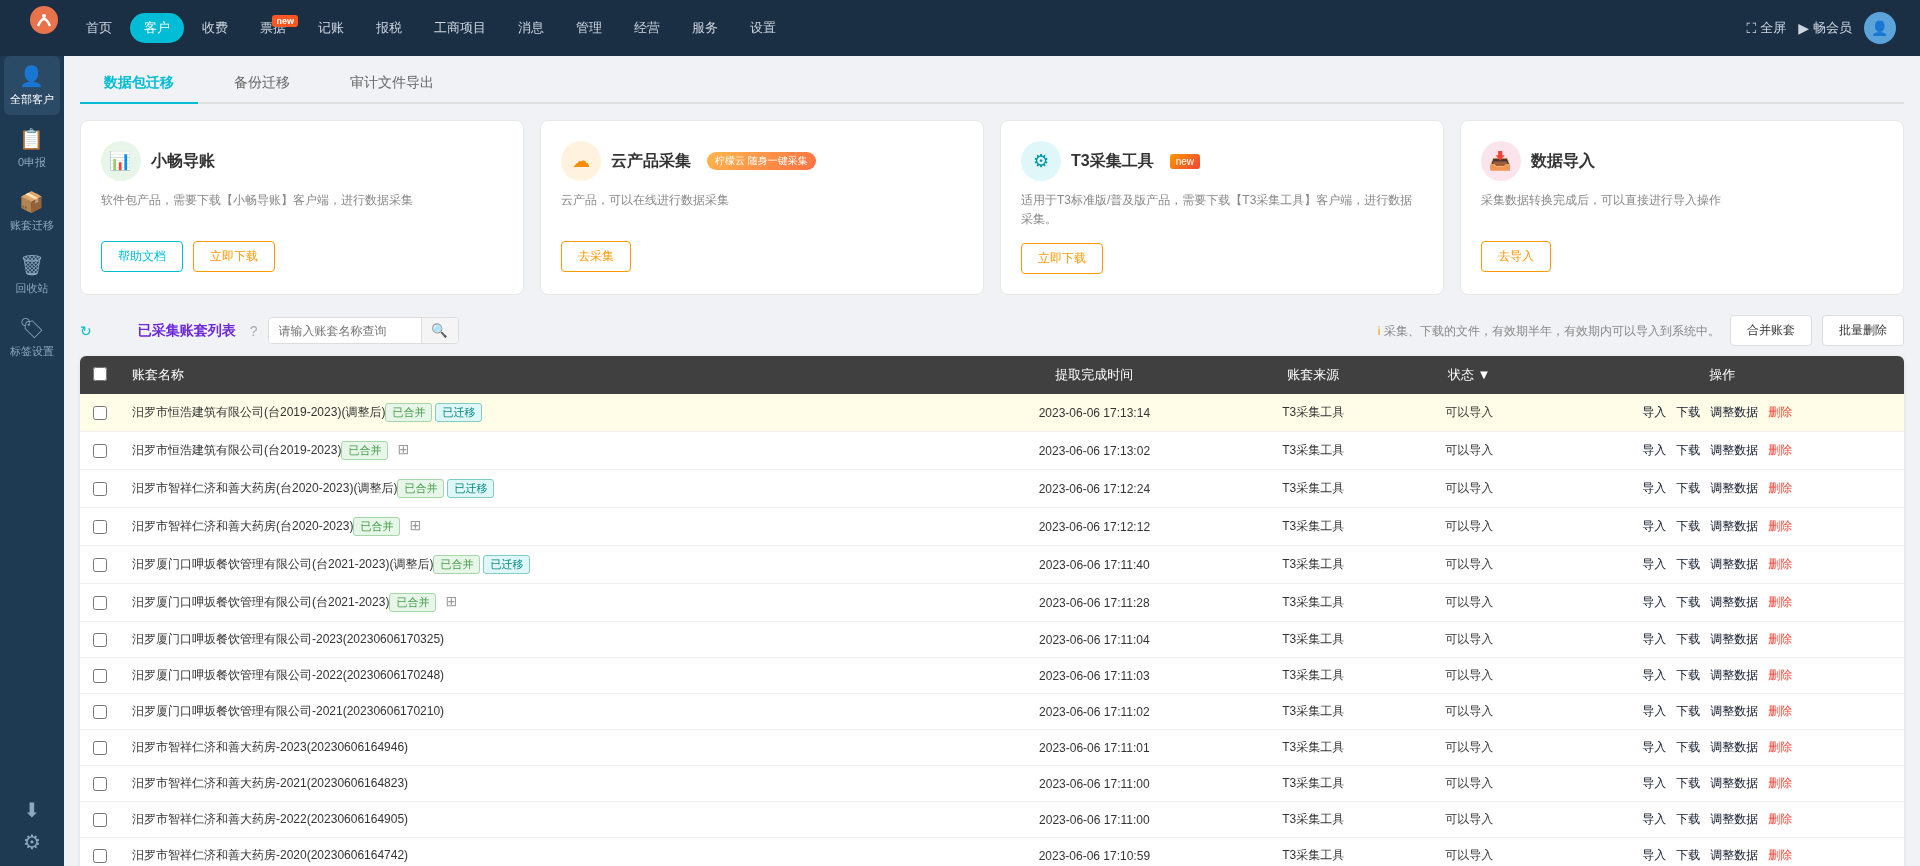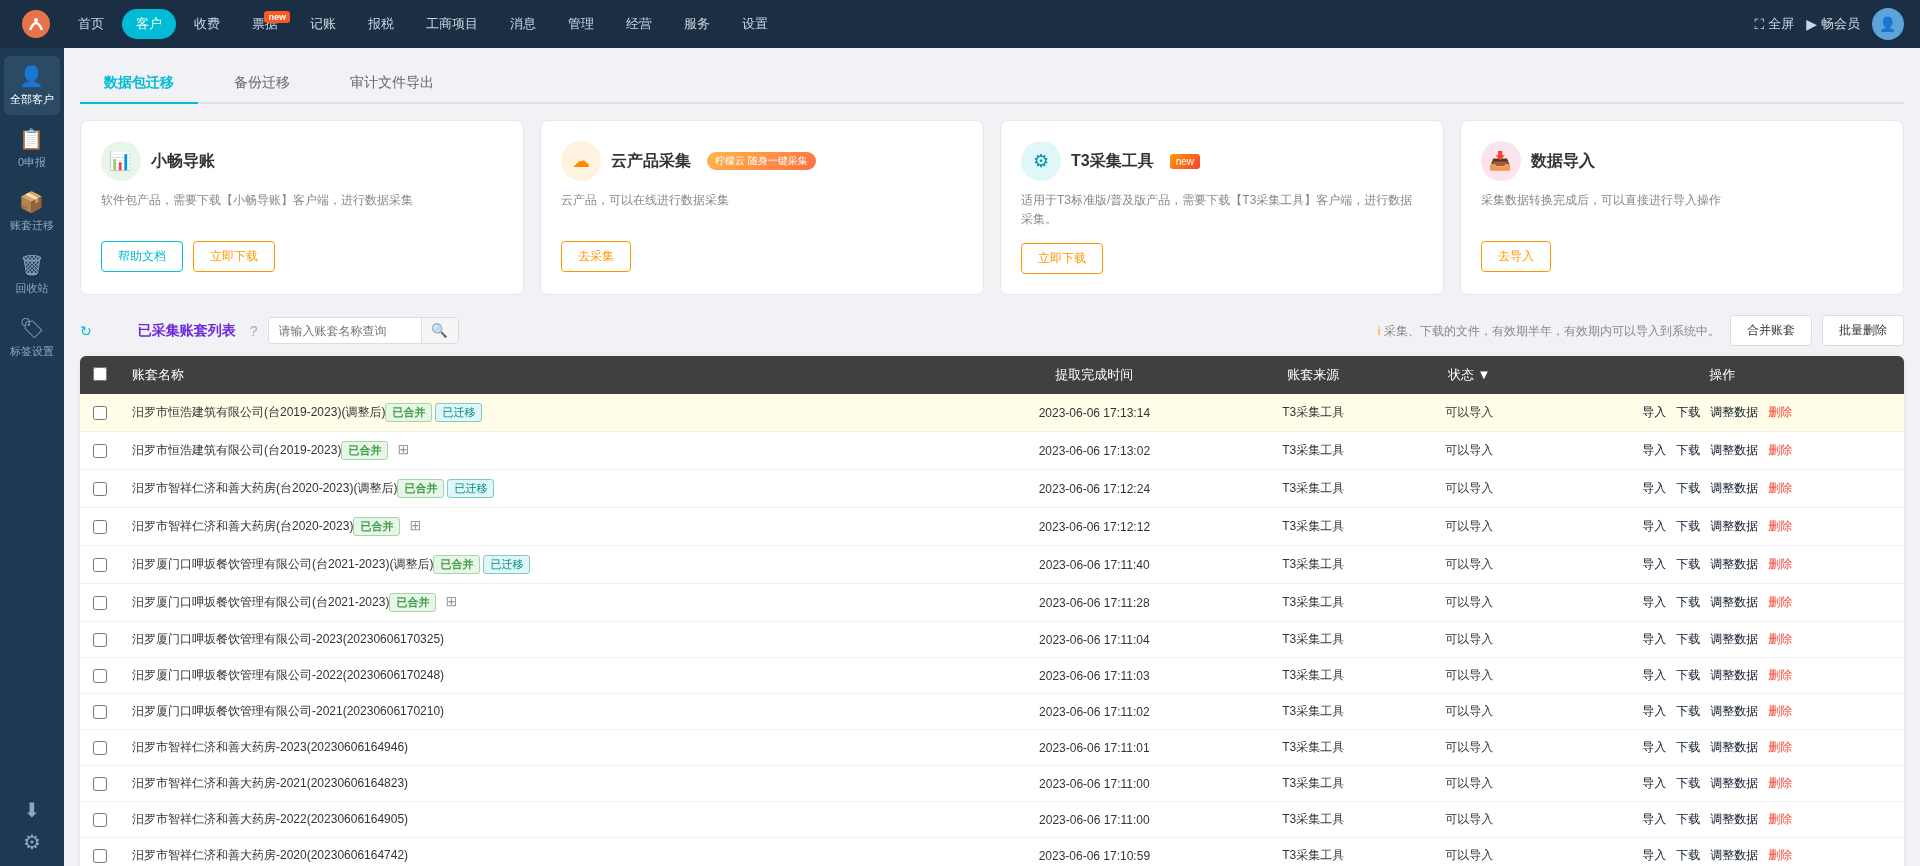--- a/index.html
+++ b/index.html
@@ -1,22 +1,22 @@
 <!DOCTYPE html>
 <html><head>
   <meta charset="utf-8">
   <style>
     * { box-sizing: border-box; margin: 0; padding: 0; }
     body { font-family: 'Microsoft YaHei', Arial, sans-serif; font-size: 13px; background: #f0f2f5; display: flex; height: 866px; overflow: hidden; }
 
     
     .top-nav {
-      position: fixed; top: 0; left: 0; right: 0; height: 48px;
-      background: #1a2e44; display: flex; align-items: center;
-      z-index: 100; padding: 0 16px;
+      position: fixed; top: 0; left: 0; right: 0; height: 56px;
+      background: #1a2e44; display: flex; 
+      z-index: 100; padding: 0 24px;
     }
     .top-nav .logo {
       width: 40px; height: 40px; display: flex; align-items: center; justify-content: center;
       margin-right: 8px;
     }
     .top-nav .logo svg { width: 32px; height: 32px; }
     .nav-items { display: flex; align-items: center; gap: 4px; flex: 1; }
     .nav-item {
       color: #cdd5e0; padding: 6px 14px; border-radius: 4px; cursor: pointer;
       font-size: 13px; position: relative;
@@ -133,21 +133,21 @@
     .data-table thead th:nth-child(2) { text-align: left; }
     .data-table tbody tr { border-bottom: 1px solid #f0f0f0; }
     .data-table tbody tr.highlight { background: #fffde7; }
     .data-table tbody td {
       padding: 9px 12px; font-size: 12px; color: #333; text-align: center;
     }
     .data-table tbody td:nth-child(2) { text-align: left; }
     .tag-green {
       display: inline-block; background: #e8f5e9; color: #43a047;
       border: 1px solid #a5d6a7; border-radius: 3px; padding: 1px 6px;
-      font-size: 11px; margin-right: 3px; font-weight: bold;
+      font-size: 11px; margin-right: 3px;
     }
     .tag-teal {
       display: inline-block; background: #e0f7fa; color: #00897b;
       border: 1px solid #80cbc4; border-radius: 3px; padding: 1px 6px;
       font-size: 11px; margin-right: 3px;
     }
     .cell-link {
       color: #0f172a; cursor: pointer; margin-right: 10px; font-size: 12px;
     }
     .cell-link.red { color: #f44336; }

